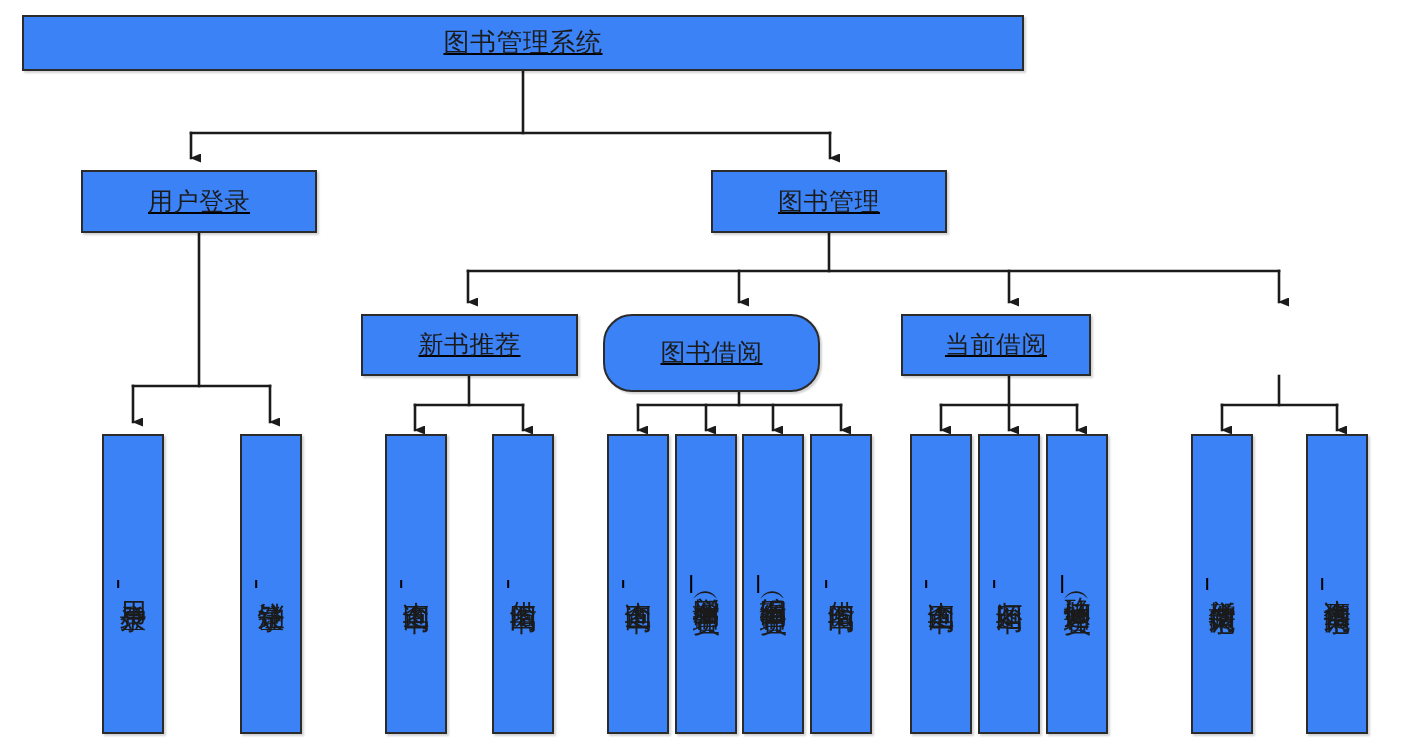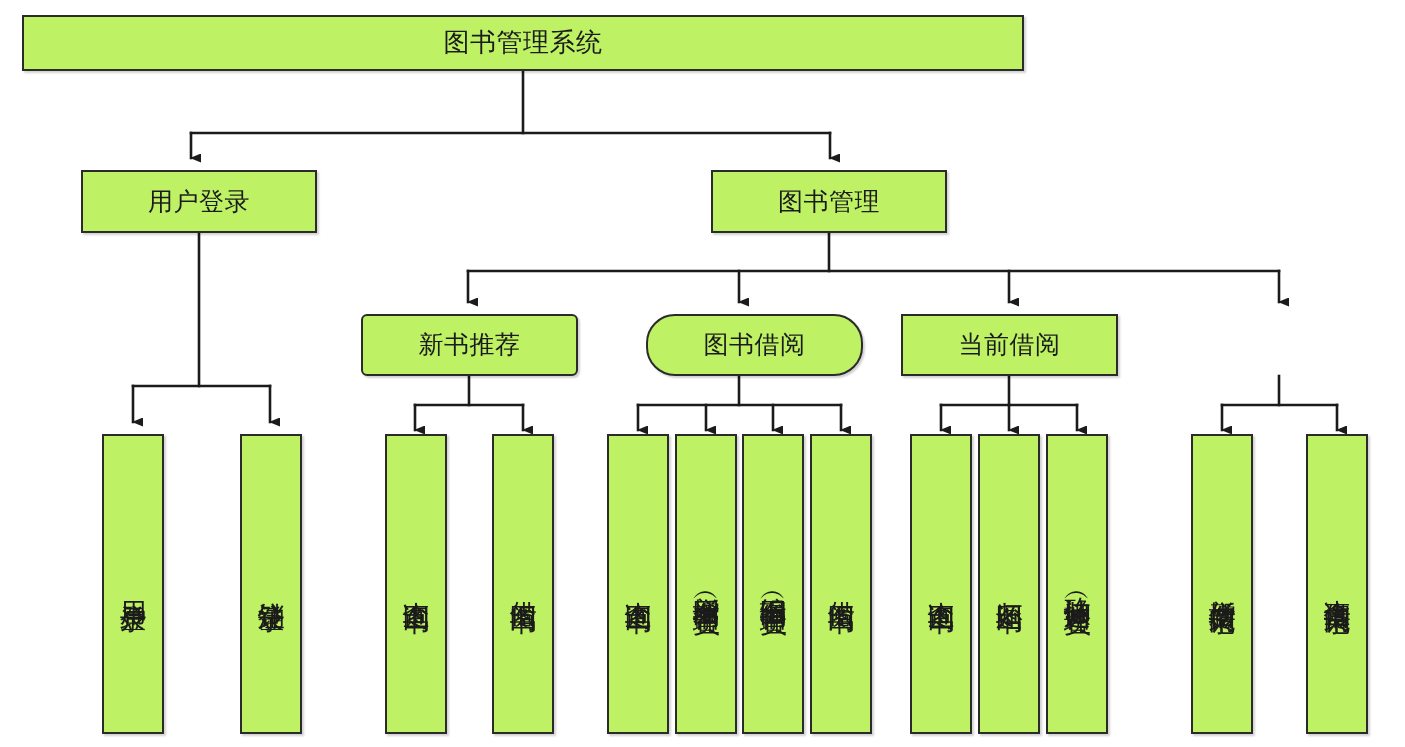--- a/index.html
+++ b/index.html
@@ -22,26 +22,27 @@
     position: absolute;
     left: 0;
     top: 0;
     width: 1405px;
     height: 747px;
   }
   .node-box {
     position: absolute;
     box-sizing: border-box;
     border: 2.5px solid #2b2b2b;
-    background: #bef264;
+    background: #3b82f6;
     box-shadow: 2px 2px 2px rgba(0,0,0,0.18);
     display: flex;
     align-items: center;
     justify-content: center;
     overflow: hidden;
+    text-decoration: underline;
   }
   .node-label {
     color: #1b1b1b;
     text-align: center;
     line-height: 1.12;
     white-space: nowrap;
     letter-spacing: 0.5px;
   }
   
   .node-h .node-label {
@@ -143,27 +144,27 @@
     <span class="node-label">图书管理系统</span>
   </div>
 
   <div class="node-box node-h" style="left:81px; top:170px; width:236px; height:63px;">
     <span class="node-label">用户登录</span>
   </div>
   <div class="node-box node-h" style="left:711px; top:170px; width:236px; height:63px;">
     <span class="node-label">图书管理</span>
   </div>
 
-  <div class="node-box node-h" style="left:361px; top:314px; width:217px; height:62px;border-radius:6px;">
+  <div class="node-box node-h" style="left:361px; top:314px; width:217px; height:62px;">
     <span class="node-label">新书推荐</span>
   </div>
-  <div class="node-box node-h" style="left:646px; top:314px; width:217px; height:62px;border-radius:29px;">
+  <div class="node-box node-h" style="left:603px; top:314px; width:217px; height:78px;border-radius:29px;">
     <span class="node-label">图书借阅</span>
   </div>
-  <div class="node-box node-h" style="left:901px; top:314px; width:217px; height:62px;">
+  <div class="node-box node-h" style="left:901px; top:314px; width:190px; height:62px;">
     <span class="node-label">当前借阅</span>
   </div>
 
   <div class="node-box node-v" style="left:102px; top:434px; width:62px; height:300px;">
     <span class="node-label">用户登录</span>
   </div>
   <div class="node-box node-v" style="left:240px; top:434px; width:62px; height:300px;">
     <span class="node-label">注销登录</span>
   </div>
 

